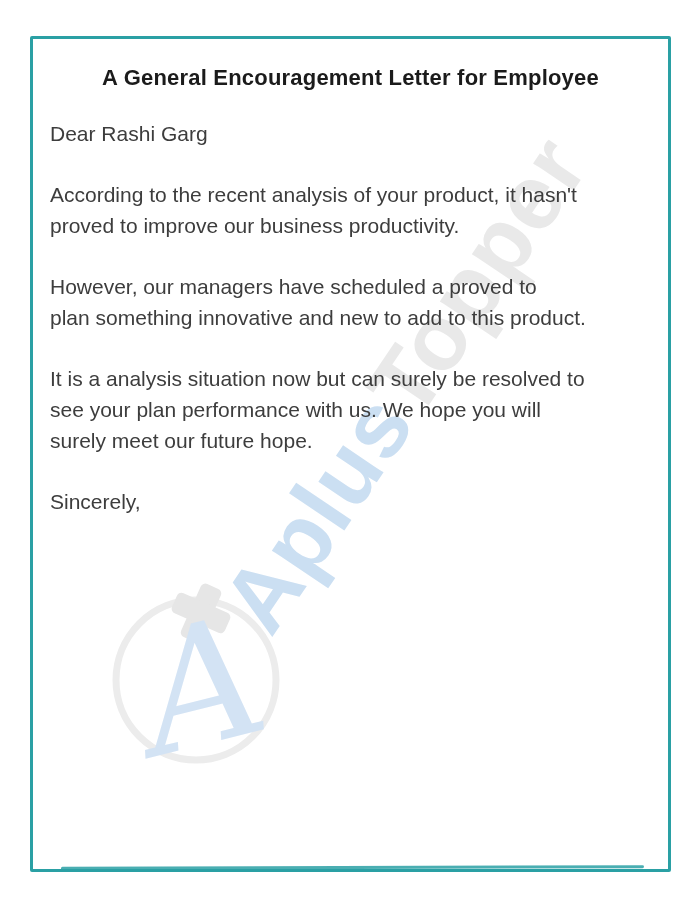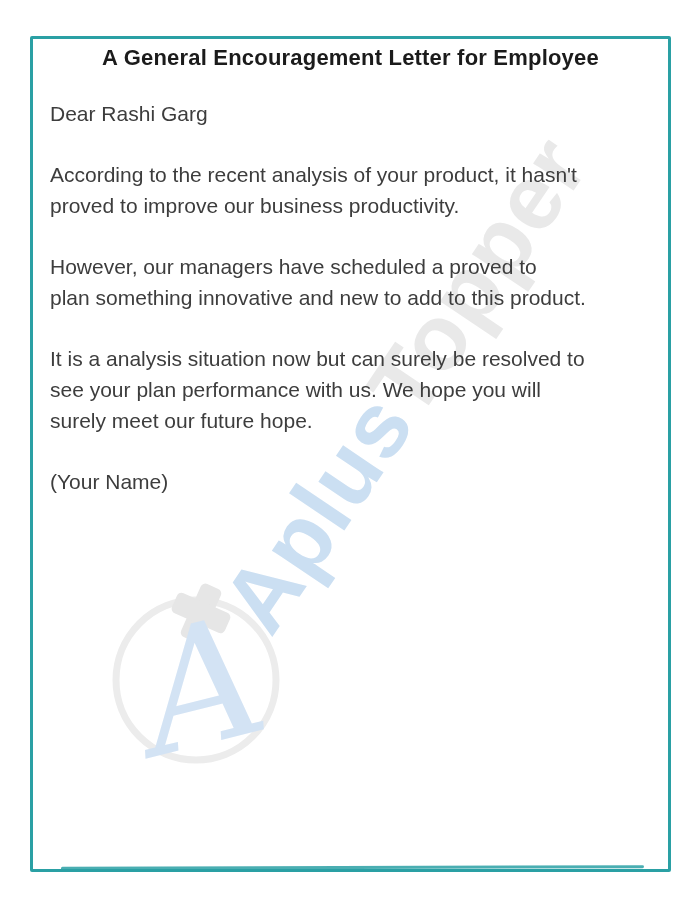--- a/index.html
+++ b/index.html
@@ -27,21 +27,21 @@
   .letter::after{
     content:"";position:absolute;left:28px;right:24px;bottom:0px;height:3px;
     background:var(--border-teal);
     transform:rotate(-0.15deg);
     border-radius:2px;opacity:.85;
     pointer-events:none;
   }
 
   .letter-content{
     position:relative;z-index:2;
-    padding:5px 17px 0 17px;
+    padding:25px 17px 0 17px;
   }
 
   .title{
     font-size:22px;font-weight:bold;letter-spacing:.2px;
     color:var(--title-color);
     text-align:center;
     line-height:28px;
     margin-bottom:26px;
   }
 
@@ -108,17 +108,17 @@
       <span class="body-line">plan something innovative and new to add to this product.</span>
     </p>
 
     <p class="paragraph">
       <span class="body-line">It is a analysis situation now but can surely be resolved to</span>
       <span class="body-line">see your plan performance with us. We hope you will</span>
       <span class="body-line">surely meet our future hope.</span>
     </p>
 
     <p class="signoff">
-      <span class="body-line">(Your Name)</span>
+      <span class="body-line">Sincerely,</span>
     </p>
 
   </div>
 </div>
 
 </body></html>

